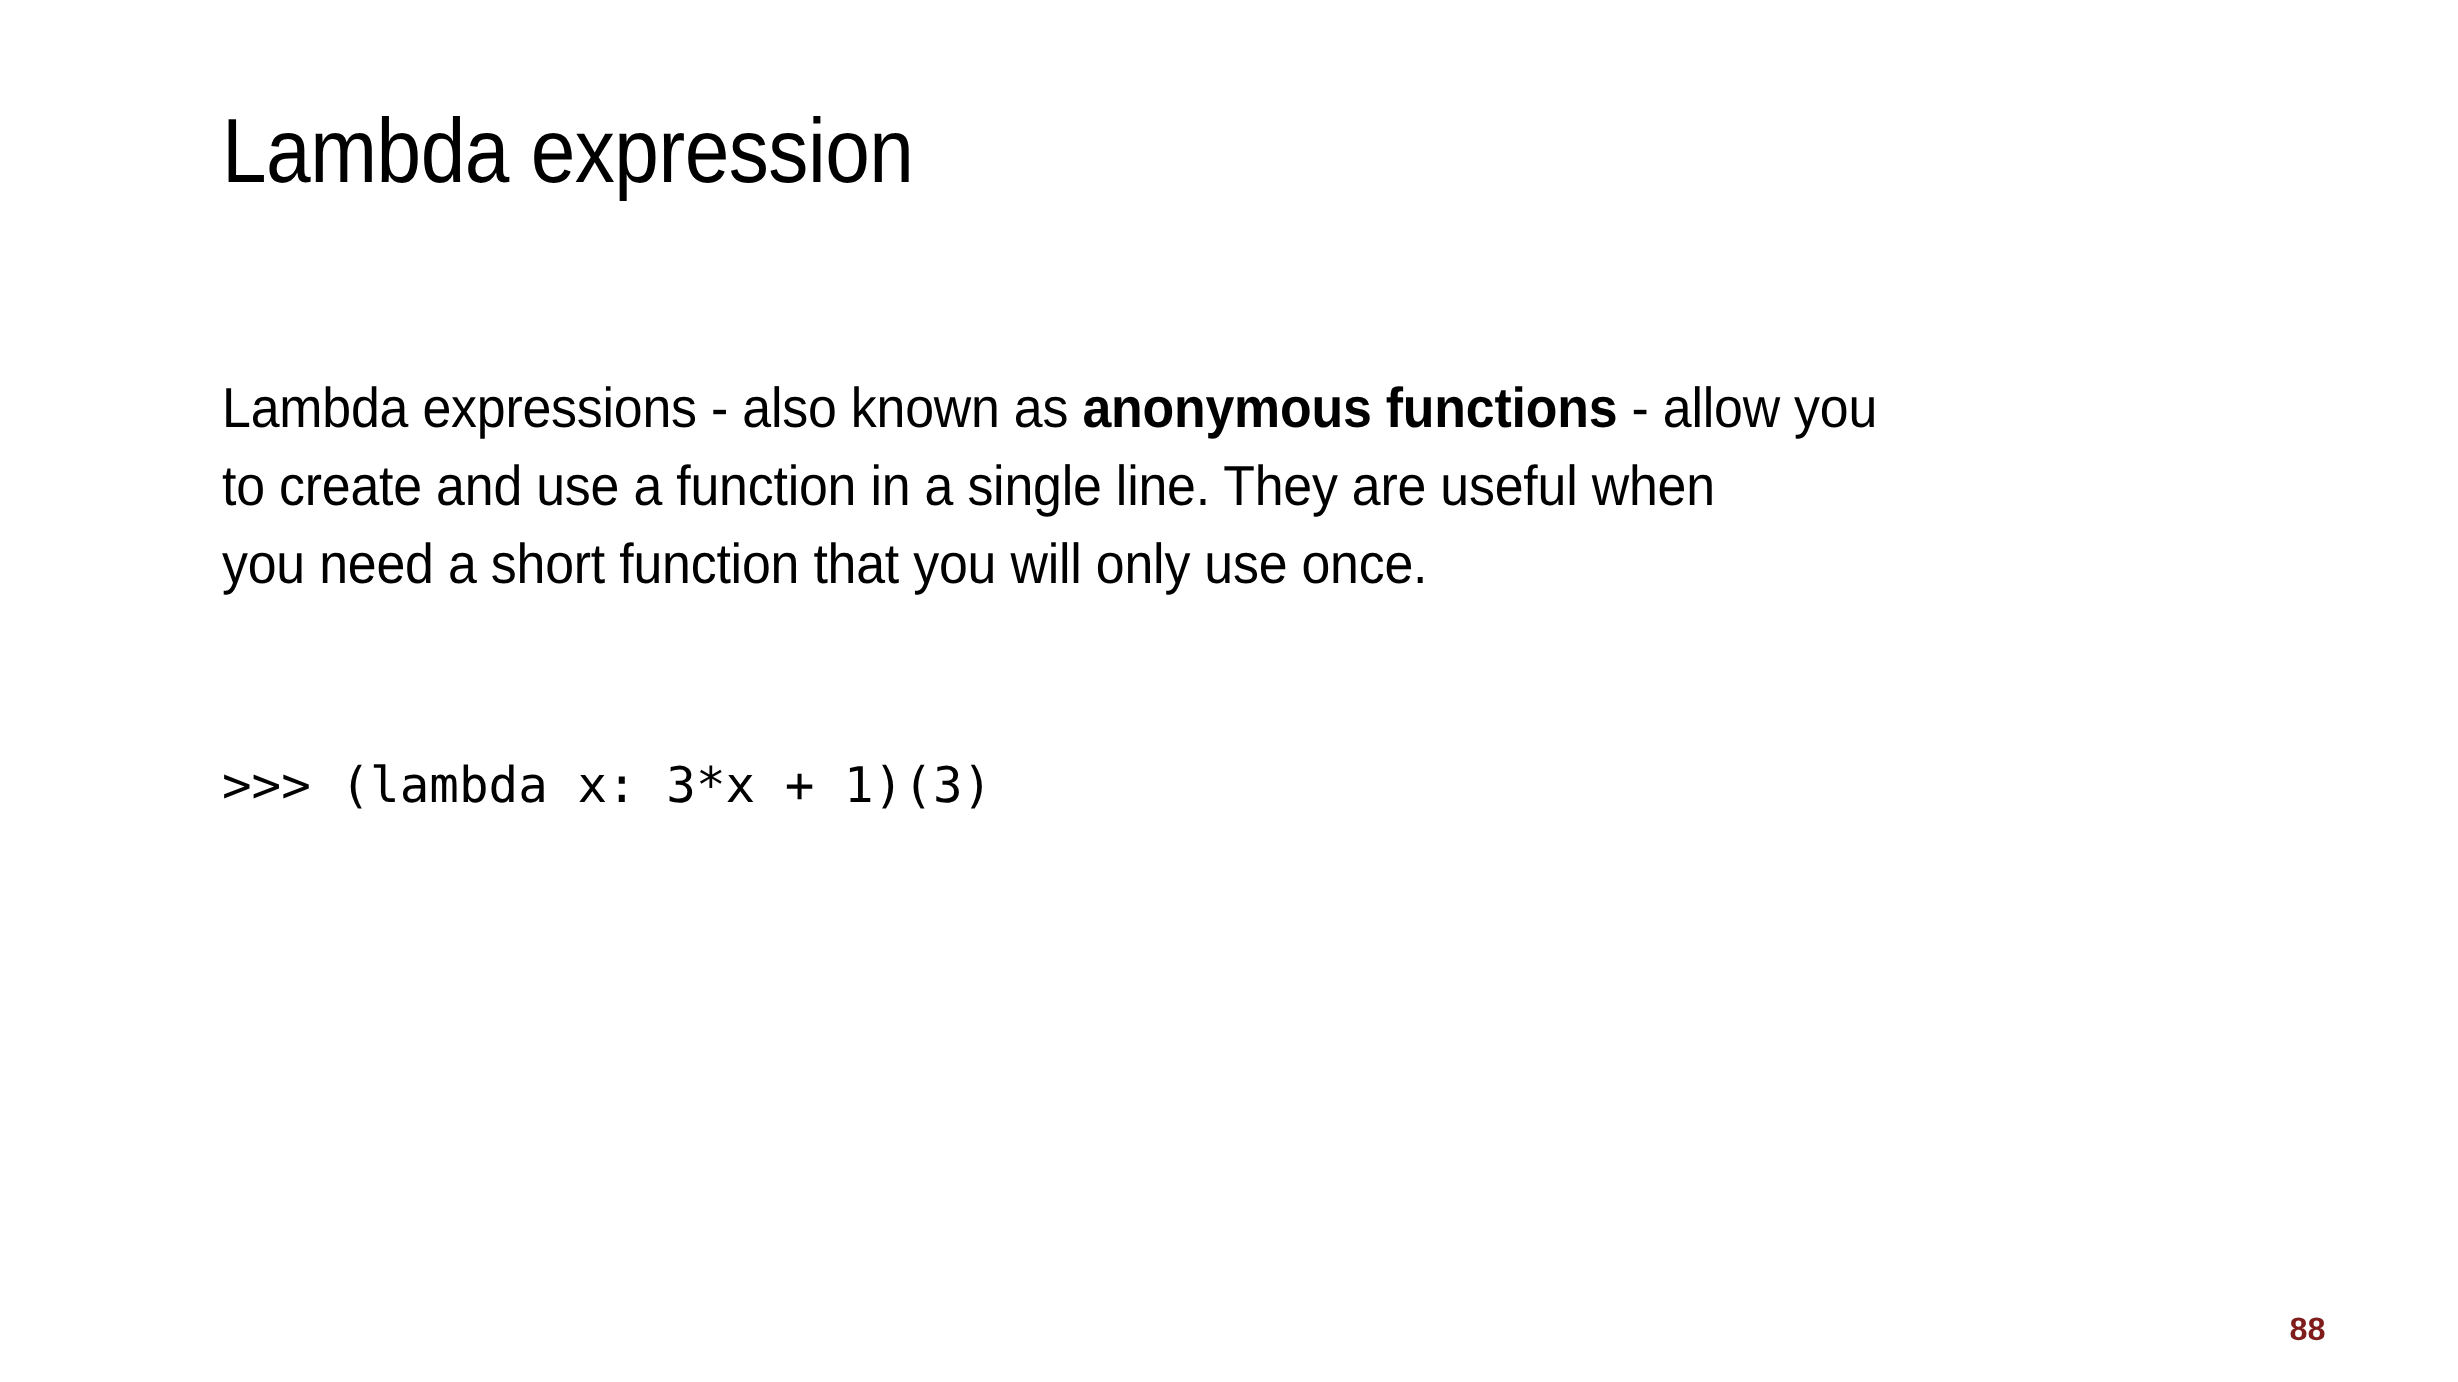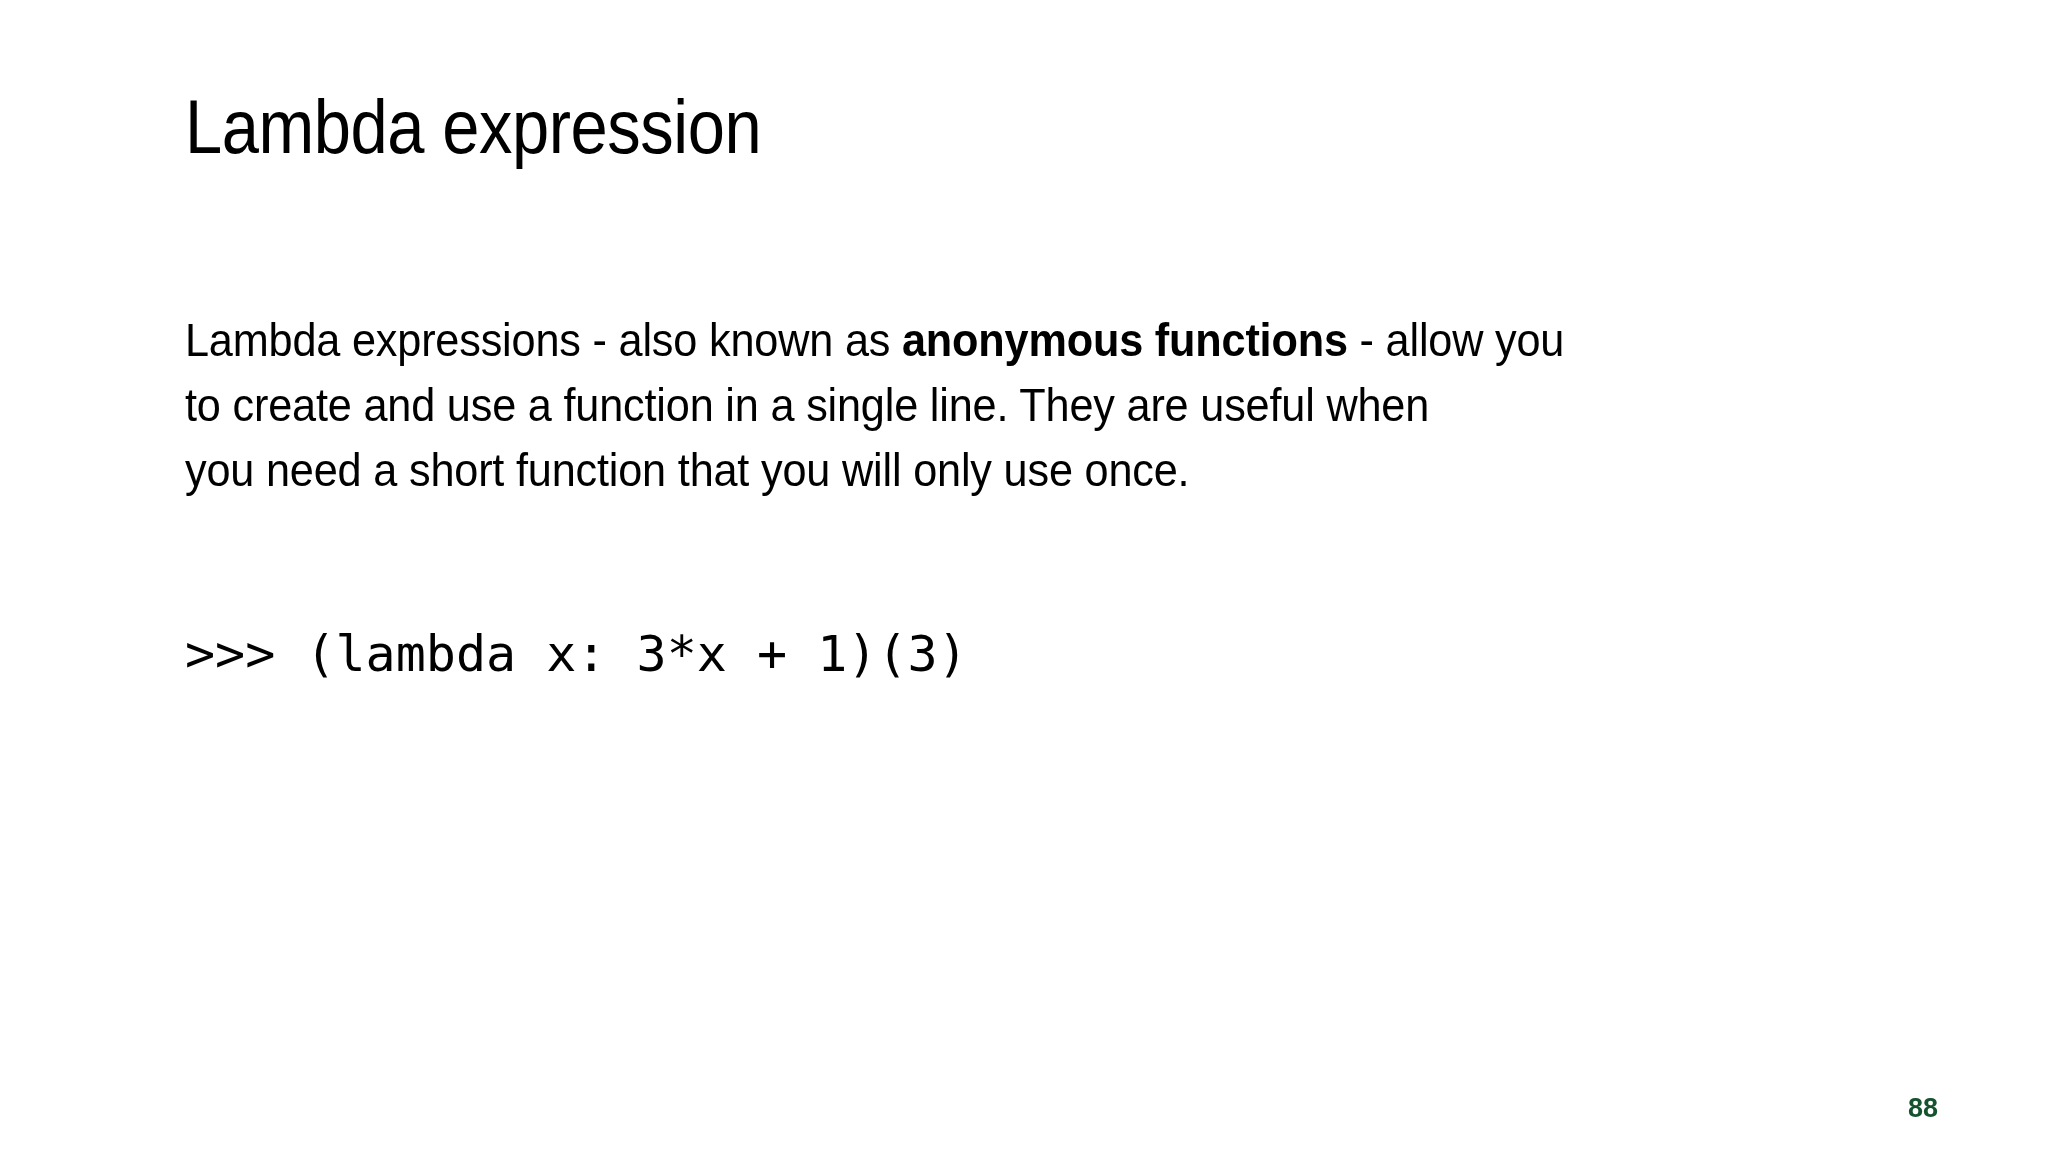--- a/index.html
+++ b/index.html
@@ -68,38 +68,38 @@
 
   
   .code-block {
     position: absolute;
     left: 185px;
     top: 612px;
     width: 1700px;
   }
   .code-line {
     font-family: "DejaVu Sans Mono", "Liberation Mono", monospace;
-    font-size: 50px;
+    font-size: 41px;
     line-height: 85px;
     font-weight: 400;
     color: #000000;
     white-space: pre;
     margin: 0;
     letter-spacing: 0px;
   }
 
   
   .page-number {
     position: absolute;
     right: 110px;
     bottom: 28px;
     font-family: "Liberation Sans", "DejaVu Sans", sans-serif;
     font-size: 27px;
     font-weight: 700;
-    color: #14532d;
+    color: #7f1d1d;
     letter-spacing: 0px;
     text-align: right;
   }
 </style>
 </head>
 <body>
 
 <div class="slide">
 
   <div class="slide-title">Lambda expression</div>

